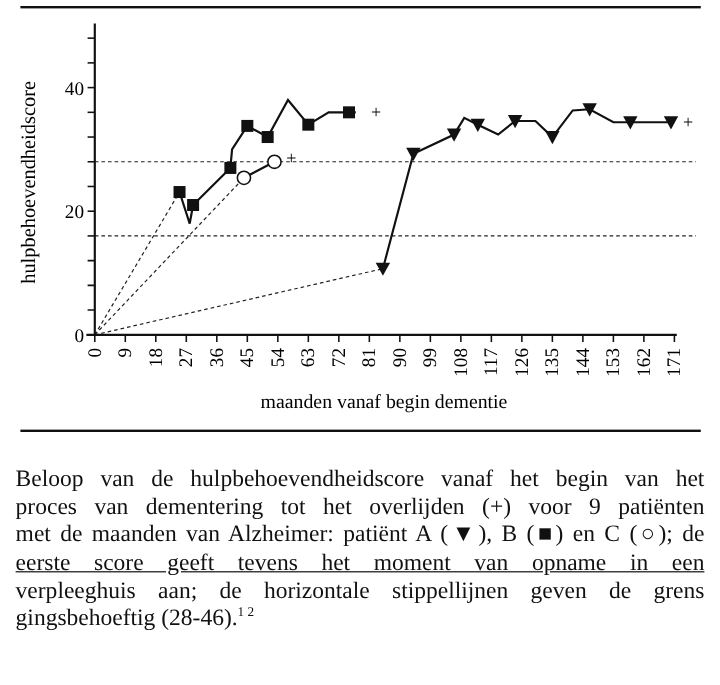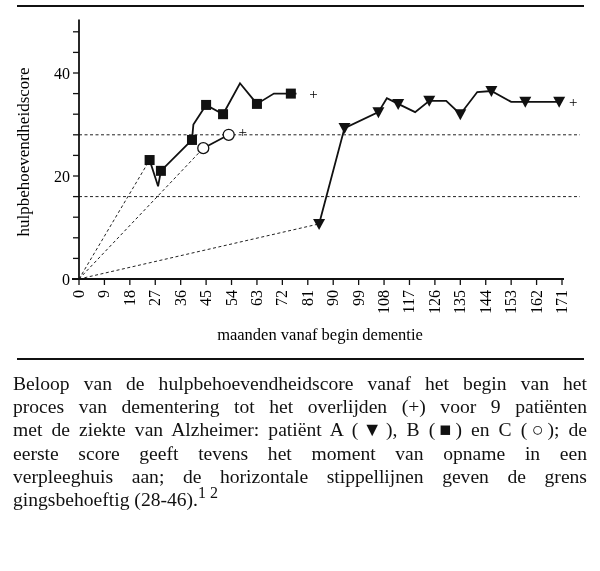--- a/index.html
+++ b/index.html
@@ -1,24 +1,24 @@
 <!DOCTYPE html>
 <html><head>
 <meta charset="utf-8">
 <style>
   html,body{margin:0;padding:0;background:#fff;}
   body{width:600px;height:571px;position:relative;overflow:hidden;font-family:"Liberation Serif","DejaVu Serif",serif;color:#111;}
   .rule{position:absolute;left:17px;width:567px;background:#111;}
   #chart{position:absolute;left:0;top:0;}
-  .caption{position:absolute;left:13px;top:372px;width:574px;font-size:19.6px;line-height:23.2px;text-align:justify;color:#111;}
+  .caption{position:absolute;left:13px;top:388px;width:574px;font-size:19.6px;line-height:23.2px;text-align:justify;color:#111;}
   .caption p{margin:0;}
   .ylabel{font-family:"Liberation Serif",serif;font-size:17px;}
   .tick-label{font-family:"Liberation Serif",serif;font-size:16px;}
   .xlabel{font-family:"Liberation Serif",serif;font-size:16.5px;}
-  sup{font-size:16px;vertical-align:8px;line-height:0;}
+  sup{font-size:11px;vertical-align:8px;line-height:0;}
 </style>
 </head>
 <body>
 
 <div class="rule" style="top:5px;height:2px;"></div>
 
 <svg id="chart" width="600" height="362" viewBox="0 0 600 362" xmlns="http://www.w3.org/2000/svg">
   <g id="ref-lines">
       <line x1="79" y1="196.6" x2="580" y2="196.6" stroke="#222" stroke-width="1" stroke-dasharray="3,2.5"></line>
       <line x1="79" y1="134.79999999999998" x2="580" y2="134.79999999999998" stroke="#222" stroke-width="1" stroke-dasharray="3,2.5"></line>
@@ -123,18 +123,18 @@
   <text id="ylabel" class="ylabel" transform="translate(29,152) rotate(-90)" text-anchor="middle">hulpbehoevendheidscore</text>
   <text id="xlabel" class="xlabel" x="320" y="340" text-anchor="middle">maanden vanaf begin dementie</text>
 </svg>
 
 <div class="rule" style="top:358px;height:2px;"></div>
 
 <div class="caption">
   <p id="caption-text">
       <span style="display: block; text-align: justify; text-align-last: justify;">Beloop van de hulpbehoevendheidscore vanaf het begin van het</span>
       <span style="display: block; text-align: justify; text-align-last: justify;">proces van dementering tot het overlijden (+) voor 9 patiënten</span>
-      <span style="display: block; text-align: justify; text-align-last: justify;">met de ziekte van Alzheimer: patiënt A (▼), B (■) en C (○); de</span>
-      <span style="display: block; text-align: justify; text-align-last: justify;">eerste score geeft tevens het moment van opname in een</span>
+      <span style="display: block; text-align: justify; text-align-last: justify;">met de maanden van Alzheimer: patiënt A (▼), B (■) en C (○); de</span>
+      <span style="display: block; text-align: justify; text-align-last: justify; text-decoration: underline;">eerste score geeft tevens het moment van opname in een</span>
       <span style="display: block; text-align: justify; text-align-last: justify;">verpleeghuis aan; de horizontale stippellijnen geven de grens</span>
       <span style="display: block; text-align: left; text-align-last: left;">gingsbehoeftig (28-46).<sup>1 2</sup></span>
     </p>
 </div>
 
 </body></html>

